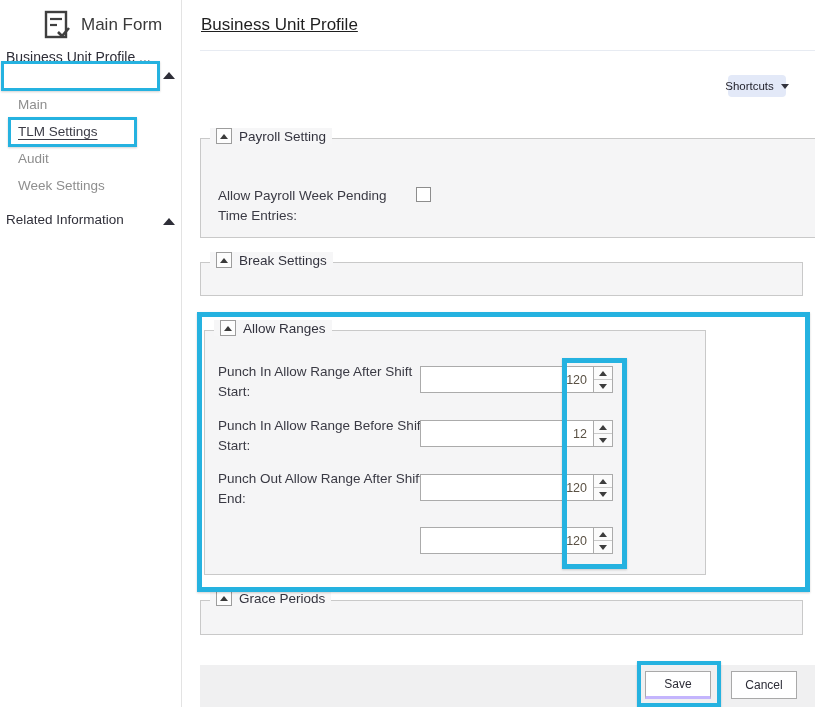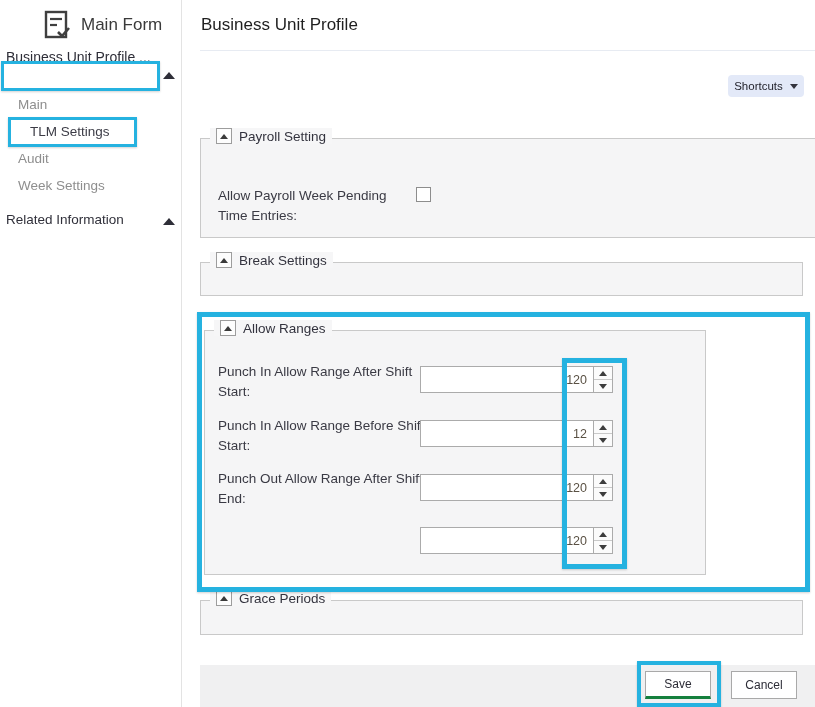--- a/index.html
+++ b/index.html
@@ -23,28 +23,28 @@
   .bu-profile { position: absolute; left: 6px; top: 49px; font-size: 14px; color: #2e2e38; cursor: pointer; text-align: center; }
   .tri-up {
     width: 0; height: 0; display: inline-block;
     border-left: 6px solid transparent; border-right: 6px solid transparent;
     border-bottom: 7px solid #2e2e38;
   }
   .bu-collapse { position: absolute; left: 163px; top: 72px; }
   .rel-collapse { position: absolute; left: 163px; top: 218px; }
 
   .side-item { position: absolute; left: 18px; font-size: 13.5px; color: #8e8e8e; cursor: pointer; }
-  .side-item.active { color: #3c3c46; text-underline-offset: 3px; margin-left: 12px; }
+  .side-item.active { color: #3c3c46; text-decoration: underline; text-underline-offset: 3px; }
   .related { position: absolute; left: 6px; top: 212px; font-size: 13.5px; color: #30303a; cursor: pointer; }
 
   
-  .page-title { position: absolute; left: 201px; top: 15px; font-size: 17px; color: #1f1f1f; }
+  .page-title { position: absolute; left: 201px; top: 15px; font-size: 17px; color: #1f1f1f; text-decoration: underline; }
   .title-divider { position: absolute; left: 200px; top: 50px; width: 615px; height: 1px; background: #e7ebf2; }
   .shortcuts-btn {
-    position: absolute; left: 728px; top: 75px; width: 76px; height: 22px;
+    position: absolute; left: 728px; top: 75px; width: 58px; height: 22px;
     background: #e3e9f8; border: none; border-radius: 4px;
     font-size: 11.5px; color: #24242e; cursor: pointer;
     display: flex; align-items: center; justify-content: center; gap: 7px;
     font-family: inherit;
   }
   .tri-down-sm {
     width: 0; height: 0;
     border-left: 4px solid transparent; border-right: 4px solid transparent;
     border-top: 5px solid #33333d;
   }
@@ -104,21 +104,21 @@
   .tri-spin-up { width: 0; height: 0; border-left: 4px solid transparent; border-right: 4px solid transparent; border-bottom: 5px solid #3d3d3d; }
   .tri-spin-down { width: 0; height: 0; border-left: 4px solid transparent; border-right: 4px solid transparent; border-top: 5px solid #3d3d3d; }
 
   
   .footer-bar { position: absolute; left: 200px; top: 665px; width: 615px; height: 42px; background: #f0f0f1; }
   .btn {
     position: absolute; top: 671px; width: 66px; height: 28px;
     background: #fff; border: 1px solid #a9a9a9; font-size: 12px; color: #2c2c36;
     cursor: pointer; font-family: inherit;
   }
-  .save-btn { left: 645px; border-bottom: 3px solid #15803d; }
+  .save-btn { left: 645px; border-bottom: 3px solid #c4b5fd; }
   .cancel-btn { left: 731px; }
 
   
   .anno { position: absolute; border: 4px solid #25b2e0; pointer-events: none; z-index: 50; box-shadow: 0 1px 2px rgba(0,0,0,0.18); }
   .anno-bu     { left: 1px;   top: 61px;  width: 159px; height: 30px; border-width: 3px; }
   .anno-tlm    { left: 8px;   top: 117px; width: 129px; height: 30px; border-width: 3px; }
   .anno-ranges { left: 197px; top: 312px; width: 613px; height: 280px; border-width: 5px; }
   .anno-spin   { left: 562px; top: 358px; width: 65px;  height: 211px; border-width: 5px; }
   .anno-save   { left: 637px; top: 661px; width: 84px;  height: 46px; }
 </style>

